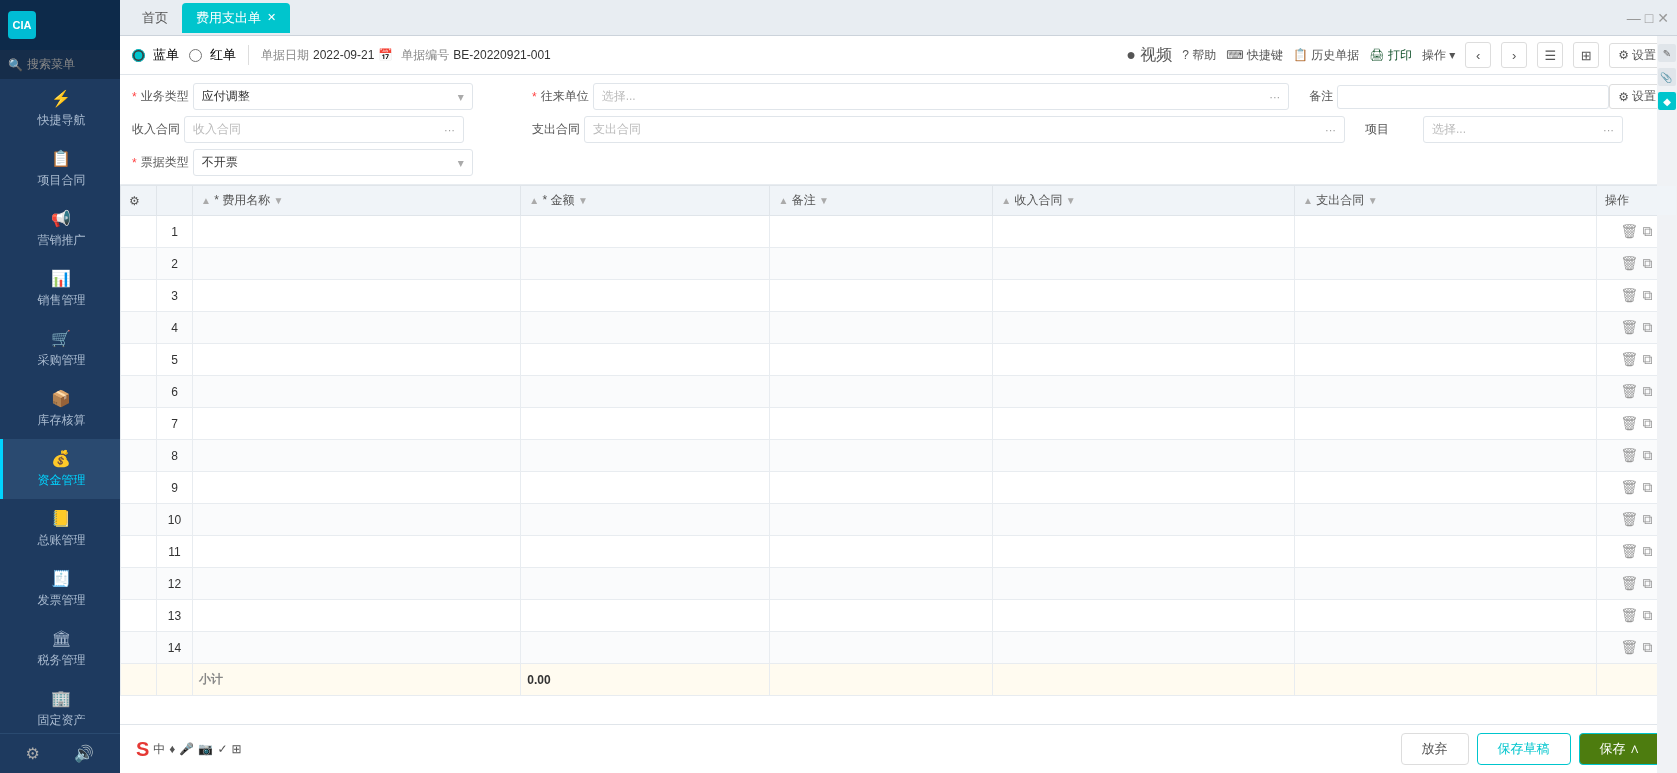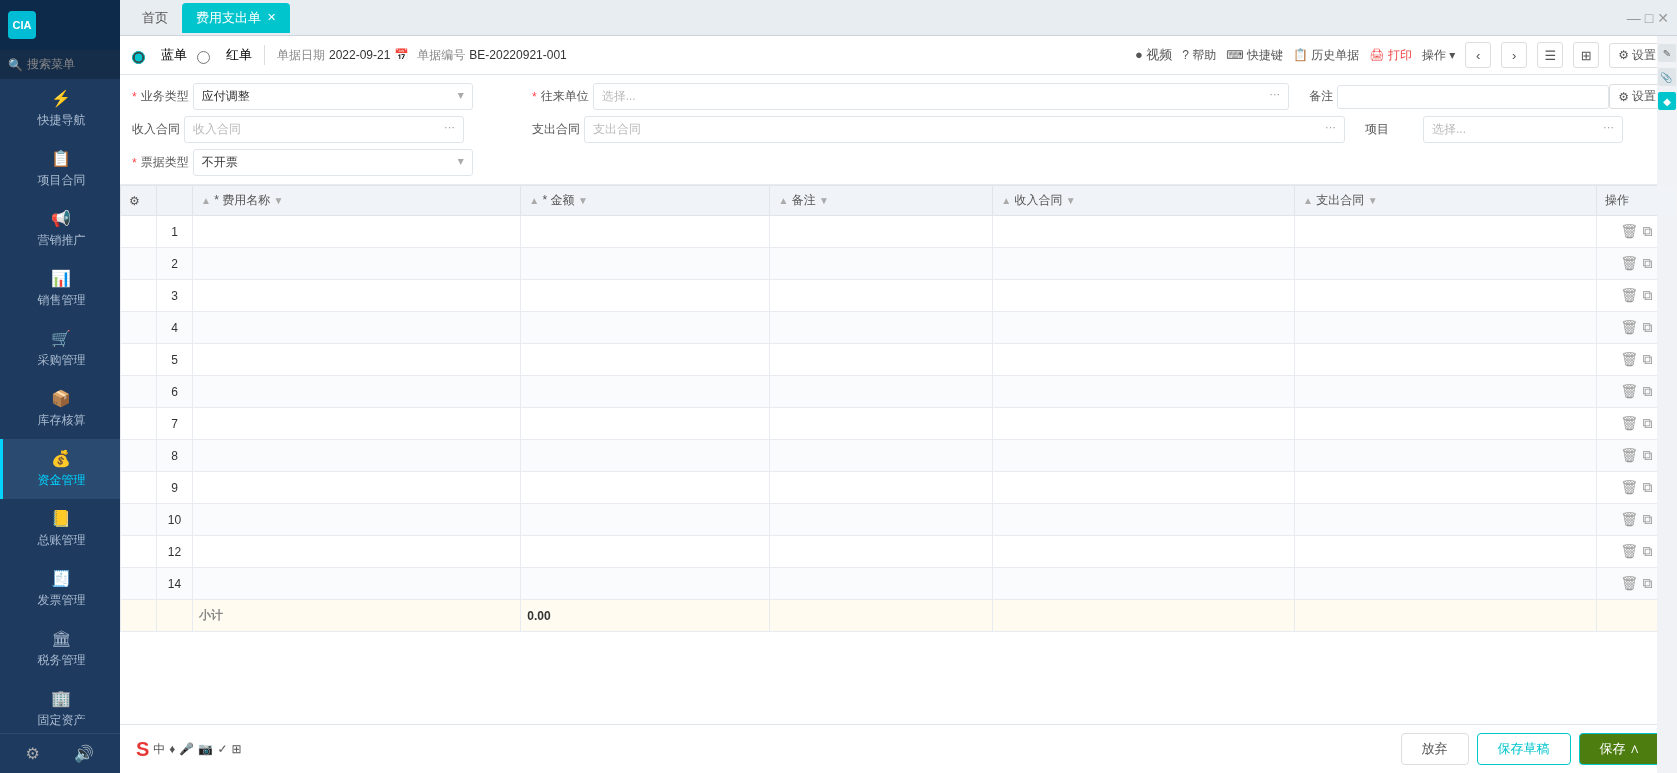--- a/index.html
+++ b/index.html
@@ -93,21 +93,21 @@
     
     .toolbar {
       display: flex; align-items: center;
       padding: 6px 12px;
       border-bottom: 1px solid #e0e5ea;
       flex-shrink: 0;
       gap: 8px;
       background: white;
     }
     .radio-group { display: flex; align-items: center; gap: 10px; }
-    .radio-item { display: flex; align-items: flex-end; gap: 16px; font-size: 13px; cursor: pointer; }
+    .radio-item { display: flex; align-items: center; gap: 8px; font-size: 13px; cursor: pointer; }
     .radio-blue { accent-color: #00c5cd; }
     .divider-v { width: 1px; height: 20px; background: #ddd; margin: 0 4px; }
     .toolbar-field { display: flex; align-items: center; gap: 4px; font-size: 12px; color: #666; }
     .toolbar-field-label { color: #888; }
     .toolbar-actions { margin-left: auto; display: flex; align-items: center; gap: 10px; font-size: 12px; color: #555; }
     .toolbar-icon-btn {
       width: 26px; height: 26px;
       border: 1px solid #ddd;
       border-radius: 3px;
       background: white;
@@ -153,21 +153,21 @@
       min-width: 0;
     }
     .form-select-box {
       flex: 1;
       border: 1px solid #e0e5ea;
       border-radius: 3px;
       padding: 4px 8px;
       font-size: 12px;
       color: #333;
       background: white;
-      display: flex; align-items: flex-start; justify-content: space-between;
+      display: flex; align-items: center; justify-content: space-between;
       cursor: pointer;
       min-width: 0;
     }
     .form-placeholder { color: #bbb; }
     .form-dots { color: #999; font-size: 11px; cursor: pointer; }
     .form-field-separator { width: 20px; }
 
     
     .table-container { flex: 1; overflow: auto; }
     .expense-table { width: 100%; border-collapse: collapse; }
@@ -345,25 +345,25 @@
         <span class="toolbar-field-label">单据日期</span>
         <span style="color:#333;">2022-09-21</span>
         <span style="cursor:pointer;color:#888;">📅</span>
       </div>
       <div class="toolbar-field">
         <span class="toolbar-field-label">单据编号</span>
         <span style="color:#333;">BE-20220921-001</span>
       </div>
 
       <div class="toolbar-actions">
-        <span style="cursor:pointer;color:#555;font-size:13px;">● <span>视频</span></span>
+        <span style="cursor:pointer;color:#555;font-size:16px;">● <span>视频</span></span>
         <span style="cursor:pointer;color:#555;font-size:12px;">? <span>帮助</span></span>
         <span style="cursor:pointer;color:#555;font-size:12px;">⌨ <span>快捷键</span></span>
         <span style="cursor:pointer;color:#555;font-size:12px;">📋 <span>历史单据</span></span>
-        <span style="cursor:pointer;color:#ef4444;font-size:12px;">🖨 <span>打印</span></span>
+        <span style="cursor:pointer;color:#14532d;font-size:12px;">🖨 <span>打印</span></span>
         <span style="cursor:pointer;color:#555;font-size:12px;"><span>操作</span> ▾</span>
         <span class="toolbar-icon-btn">‹</span>
         <span class="toolbar-icon-btn">›</span>
         <span class="toolbar-icon-btn">☰</span>
         <span class="toolbar-icon-btn">⊞</span>
         <div class="settings-btn">
           <span>⚙</span>
           <span>设置</span>
         </div>
       </div>
@@ -574,21 +574,41 @@
               <td class="row-num">10</td>
               <td></td>
               <td></td>
               <td></td>
               <td></td>
               <td></td>
               <td class="col-ops"><span class="icon-btn">🗑</span><span class="icon-btn">⧉</span></td>
             </tr>
             <tr>
               <td class="col-gear"></td>
+              <td class="row-num">11</td>
+              <td></td>
+              <td></td>
+              <td></td>
+              <td></td>
+              <td></td>
+              <td class="col-ops"><span class="icon-btn">🗑</span><span class="icon-btn">⧉</span></td>
+            </tr>
+            <tr>
+              <td class="col-gear"></td>
               <td class="row-num">12</td>
+              <td></td>
+              <td></td>
+              <td></td>
+              <td></td>
+              <td></td>
+              <td class="col-ops"><span class="icon-btn">🗑</span><span class="icon-btn">⧉</span></td>
+            </tr>
+            <tr>
+              <td class="col-gear"></td>
+              <td class="row-num">13</td>
               <td></td>
               <td></td>
               <td></td>
               <td></td>
               <td></td>
               <td class="col-ops"><span class="icon-btn">🗑</span><span class="icon-btn">⧉</span></td>
             </tr>
             <tr>
               <td class="col-gear"></td>
               <td class="row-num">14</td>

